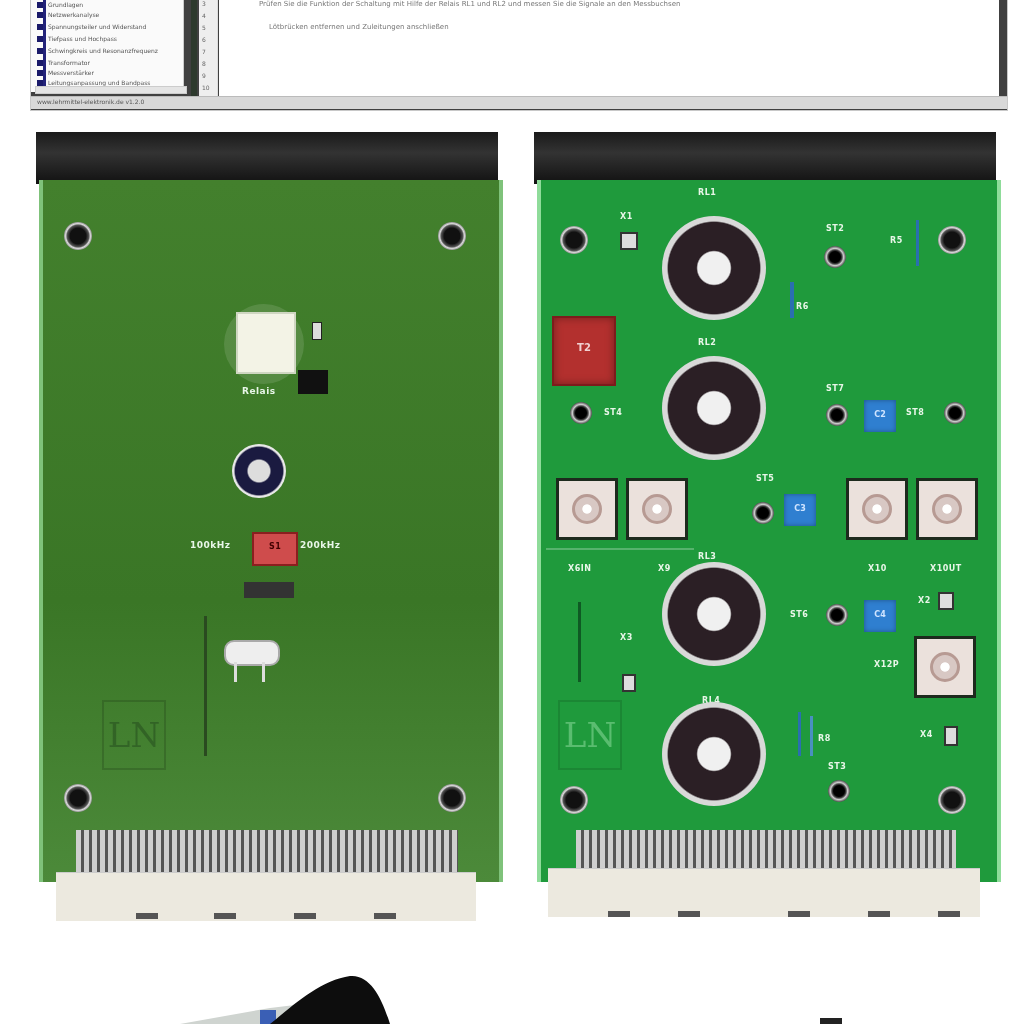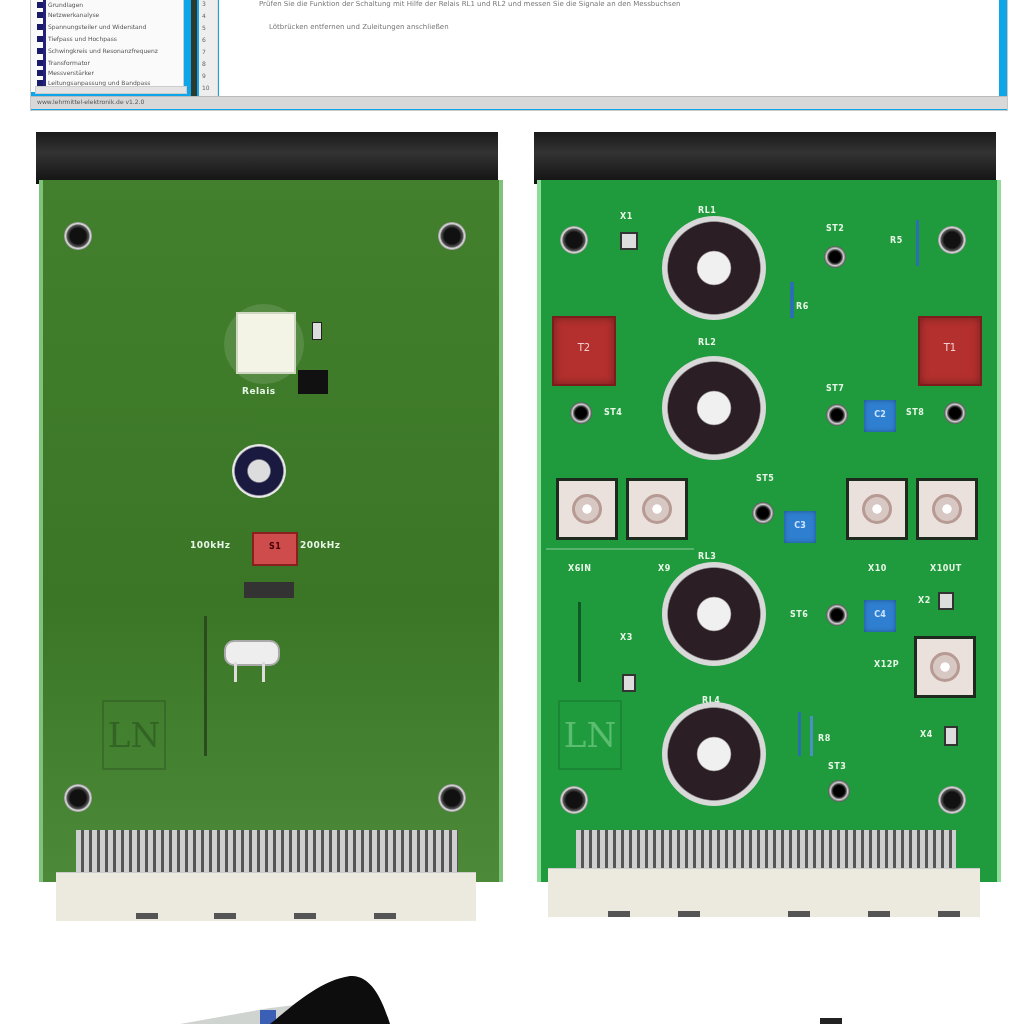--- a/index.html
+++ b/index.html
@@ -1,19 +1,19 @@
 <!DOCTYPE html>
 <html><head>
 <meta charset="utf-8">
 <style>
   html,body{margin:0;padding:0;background:#ffffff;}
   body{width:1024px;height:1024px;position:relative;overflow:hidden;font-family:"DejaVu Sans",sans-serif;}
   .abs{position:absolute;}
   
-  #win{left:30px;top:0;width:976px;height:110px;background:#0ea5e9;border:1px solid #c8c8c8;border-top:none;}
+  #win{left:30px;top:0;width:976px;height:110px;background:#404040;border:1px solid #c8c8c8;border-top:none;}
   #tree{left:0;top:0;width:152px;height:92px;background:#fafafa;border-right:1px solid #ccc;}
   .tree-row{position:absolute;left:6px;height:9px;font-size:6px;line-height:9px;color:#555;white-space:nowrap;}
   .tree-row .sq{display:inline-block;width:6px;height:6px;background:#1a1a6a;margin-right:5px;vertical-align:middle;}
   #treeline{left:12px;top:0;width:3px;height:92px;background:#23237a;}
   #divbar{left:160px;top:0;width:6px;height:100px;background:#2d3a2d;}
   #gutter{left:168px;top:0;width:18px;height:100px;background:#eee;border-right:1px solid #ddd;}
   .gnum{position:absolute;left:3px;font-size:6px;color:#666;}
   #editor{left:188px;top:0;width:780px;height:96px;background:#fff;}
   .etext{position:absolute;font-size:7px;color:#777;white-space:nowrap;}
   #statusbar{left:0;top:96px;width:976px;height:12px;background:#d8d8d8;border-top:1px solid #bbb;}
@@ -24,21 +24,21 @@
   .rail{position:absolute;left:0;top:0;height:52px;background:linear-gradient(#1a1a1a,#333 40%,#111);}
   .pcb{position:absolute;left:0;top:48px;}
   .hole{position:absolute;width:28px;height:28px;border-radius:50%;background:radial-gradient(#111 40%,#555 55%,#ddd 62%,#888 72%,transparent 75%);}
   .connector{position:absolute;height:42px;background:repeating-linear-gradient(90deg,#cfcfcf 0 5px,#555 5px 8px);}
   .conn-base{position:absolute;height:48px;background:#ece9df;border-top:1px solid #ccc;}
   .conn-slot{position:absolute;width:22px;height:6px;background:#555;}
   .lbl{position:absolute;font-size:8px;font-weight:bold;color:#e8f6e8;white-space:nowrap;letter-spacing:0.5px;}
   .logo{position:absolute;width:60px;height:66px;border:2px solid rgba(0,0,0,.15);font-family:"DejaVu Serif",serif;font-size:34px;text-align:center;line-height:66px;}
   .relay{position:absolute;width:104px;height:104px;border-radius:50%;background:radial-gradient(circle,#f0f0f0 0 22%,#2b1f25 24% 62%,#d9d9d9 64% 78%,#9a9a9a 80% 84%,transparent 86%);}
   .tr{position:absolute;width:60px;height:66px;background:#b3302e;border:2px solid #7d1c1c;box-shadow:inset 0 0 8px rgba(0,0,0,.35);}
-  .tr span{position:absolute;left:0;right:0;top:24px;text-align:center;font-size:10px;font-weight:normal;color:#f0d0d0;}
+  .tr span{position:absolute;left:0;right:0;top:24px;text-align:center;font-size:10px;font-weight:bold;color:#f0d0d0;}
   .jack{position:absolute;width:22px;height:22px;border-radius:50%;background:radial-gradient(#000 35%,#444 45%,#ccc 55%,#555 70%,transparent 74%);}
   .bnc{position:absolute;width:56px;height:56px;background:#ebe1dc;border:3px solid #1d2a1d;}
   .bnc::after{content:"";position:absolute;left:13px;top:13px;width:24px;height:24px;border-radius:50%;border:3px solid #b79a93;background:radial-gradient(#fff 25%,#d8c8c4 30%);}
   .cap{position:absolute;width:32px;height:32px;background:#2f7fd0;box-shadow:inset 0 0 5px rgba(0,0,0,.35);}
   .cap span{position:absolute;left:0;right:0;top:10px;text-align:center;font-size:8px;font-weight:bold;color:#cfe4ff;}
   .trace{position:absolute;background:#2a6fb0;}
   
   #cable{left:120px;top:968px;width:800px;height:56px;}
 </style>
 </head>
@@ -115,34 +115,31 @@
 </div>
 
 <div class="board" style="left:534px;width:462px;height:800px;">
   <div class="rail" style="width:462px;"></div>
   <div class="pcb" style="width:456px;height:702px;left:3px;background:#1f9a3c;border-left:4px solid #8fdc9a;border-right:4px solid #8fdc9a;"></div>
   <div class="hole" style="left:26px;top:94px"></div>
   <div class="hole" style="left:404px;top:94px"></div>
   <div class="hole" style="left:26px;top:654px"></div>
   <div class="hole" style="left:404px;top:654px"></div>
 
-  <span class="lbl" style="left:164px;top:74px">RL1</span>
+  <span class="lbl" style="left:164px;top:56px">RL1</span>
   <div class="relay" style="left:128px;top:84px"></div>
   <span class="lbl" style="left:164px;top:206px">RL2</span>
   <div class="relay" style="left:128px;top:224px"></div>
   <span class="lbl" style="left:164px;top:420px">RL3</span>
   <div class="relay" style="left:128px;top:430px"></div>
   <span class="lbl" style="left:168px;top:564px">RL4</span>
   <div class="relay" style="left:128px;top:570px"></div>
 
   <div class="tr" style="left:18px;top:184px">
       <span>T2</span>
-    </div>
-  <div class="tr" style="left:384px;top:184px">
-      <span>T1</span>
     </div>
 
   <span class="lbl" style="left:86px;top:80px">X1</span>
   <div class="abs" style="left:86px;top:100px;width:14px;height:14px;background:#ddd;border:2px solid #333;"></div>
   <span class="lbl" style="left:292px;top:92px">ST2</span>
   <div class="jack" style="left:290px;top:114px"></div>
   <span class="lbl" style="left:356px;top:104px">R5</span>
   <div class="trace" style="left:382px;top:88px;width:3px;height:46px;"></div>
   <div class="trace" style="left:256px;top:150px;width:4px;height:36px;"></div>
   <span class="lbl" style="left:262px;top:170px">R6</span>
@@ -157,21 +154,21 @@
   <span class="lbl" style="left:372px;top:276px">ST8</span>
   <div class="jack" style="left:410px;top:270px"></div>
 
   <div class="abs" style="left:12px;top:340px;width:148px;height:76px;border-bottom:2px solid rgba(255,255,255,.25);"></div>
   <div class="bnc" style="left:22px;top:346px"></div>
   <div class="bnc" style="left:92px;top:346px"></div>
   <div class="bnc" style="left:312px;top:346px"></div>
   <div class="bnc" style="left:382px;top:346px"></div>
   <span class="lbl" style="left:222px;top:342px">ST5</span>
   <div class="jack" style="left:218px;top:370px"></div>
-  <div class="cap" style="left:250px;top:379px">
+  <div class="cap" style="left:250px;top:362px">
       <span>C3</span>
     </div>
 
   <span class="lbl" style="left:34px;top:432px">X6IN</span>
   <span class="lbl" style="left:124px;top:432px">X9</span>
   <span class="lbl" style="left:334px;top:432px">X10</span>
   <span class="lbl" style="left:396px;top:432px">X10UT</span>
 
   <span class="lbl" style="left:256px;top:478px">ST6</span>
   <div class="jack" style="left:292px;top:472px"></div>

